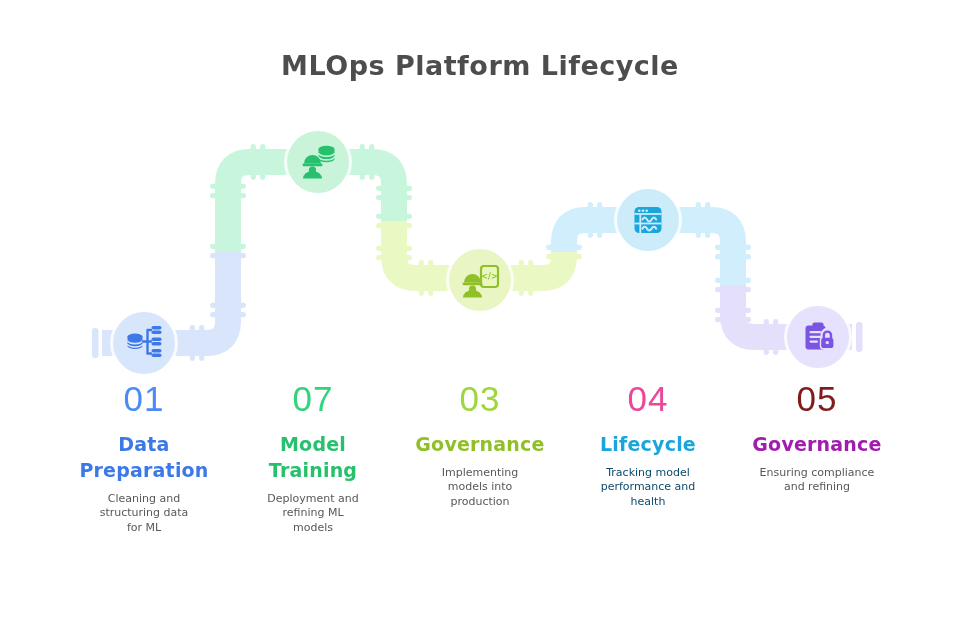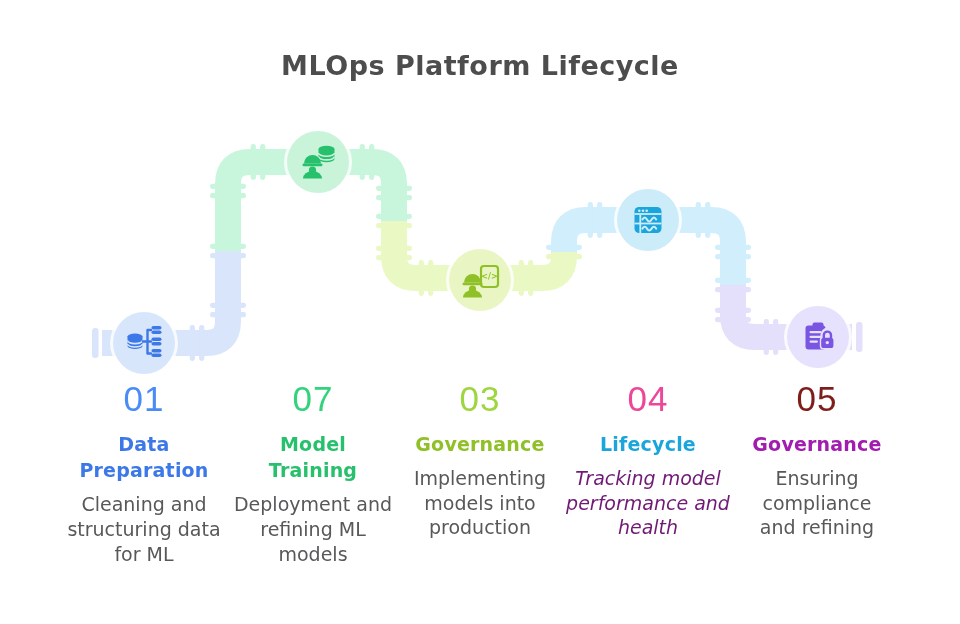--- a/index.html
+++ b/index.html
@@ -23,21 +23,21 @@
   }
   .col .name {
     margin-top:13px;
     font-family:"DejaVu Sans", sans-serif;
     font-weight:bold; font-size:19px; line-height:1.38; letter-spacing:0.2px;
     white-space:pre-line;
   }
   .col .desc {
     margin-top:9px;
     font-family:"DejaVu Sans", sans-serif;
-    font-size:19px; line-height:1.3; color:#58585a;
+    font-size:11px; line-height:1.3; color:#58585a;
     white-space:pre-line;
   }
   .c1 { left:49px; } .c2 { left:218px; } .c3 { left:385px; } .c4 { left:553px; } .c5 { left:722px; }
 </style>
 </head>
 <body>
 
 <div class="canvas" style="background: rgb(255, 255, 255);">
 
   <div class="title" style="color: rgb(77, 77, 77);">MLOps Platform Lifecycle</div>
@@ -212,21 +212,21 @@
     <div class="num" style="color: rgb(158, 214, 63);">03</div>
     <div class="name" style="color: rgb(144, 192, 39);">Governance</div>
     <div class="desc" style="color: rgb(88, 88, 90);">Implementing
 models into
 production</div>
   </div>
 
   <div class="col c4">
     <div class="num" style="color: #ec4899;">04</div>
     <div class="name" style="color: rgb(26, 166, 220);">Lifecycle</div>
-    <div class="desc" style="color: #701a75; font-style: italic;">Tracking model
+    <div class="desc" style="color: #0c4a6e;">Tracking model
 performance and
 health</div>
   </div>
 
   <div class="col c5">
     <div class="num" style="color: #7f1d1d;">05</div>
     <div class="name" style="color: #a21caf;">Governance</div>
     <div class="desc" style="color: rgb(88, 88, 90);">Ensuring compliance
 and refining</div>
   </div>

